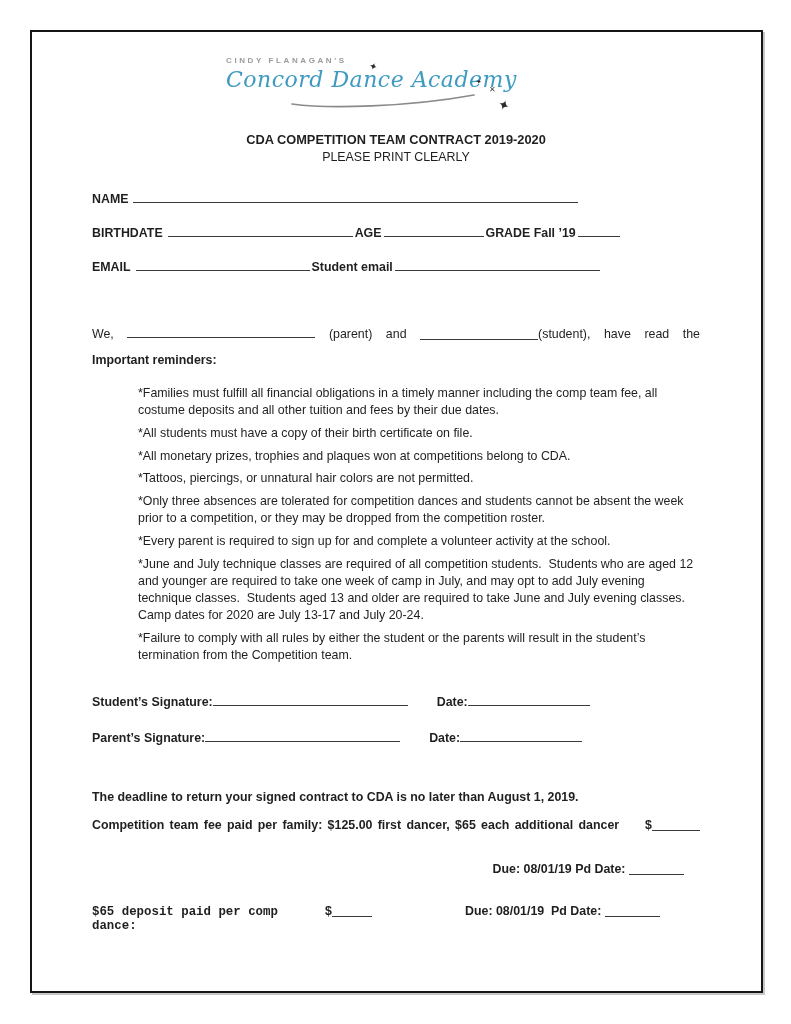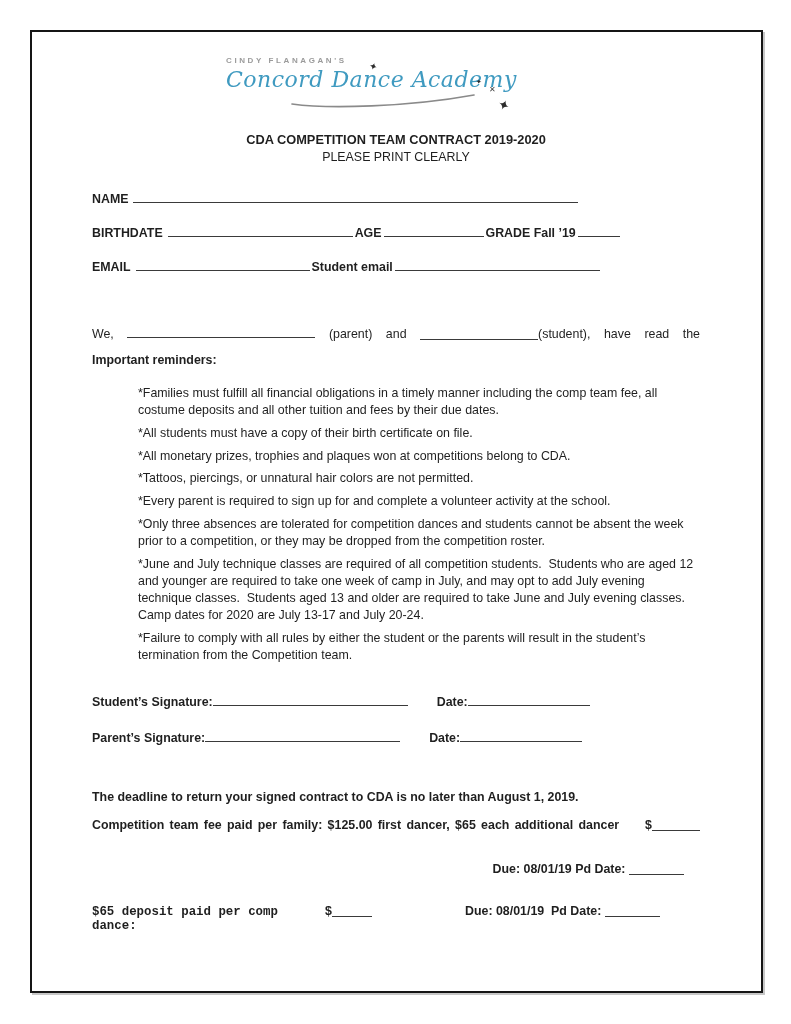--- a/index.html
+++ b/index.html
@@ -195,22 +195,22 @@
         <span>the</span>
       </div>
       <div class="reminders-heading">Important reminders:</div>
     </div>
 
     <div class="reminders">
       <div class="reminder-item">*Families must fulfill all financial obligations in a timely manner including the comp team fee, all costume deposits and all other tuition and fees by their due dates.</div>
       <div class="reminder-item">*All students must have a copy of their birth certificate on file.</div>
       <div class="reminder-item">*All monetary prizes, trophies and plaques won at competitions belong to CDA.</div>
       <div class="reminder-item">*Tattoos, piercings, or unnatural hair colors are not permitted.</div>
+      <div class="reminder-item">*Only three absences are tolerated for competition dances and students cannot be absent the week prior to a competition, or they may be dropped from the competition roster.</div>
       <div class="reminder-item">*Every parent is required to sign up for and complete a volunteer activity at the school.</div>
-      <div class="reminder-item">*Only three absences are tolerated for competition dances and students cannot be absent the week prior to a competition, or they may be dropped from the competition roster.</div>
       <div class="reminder-item">*June and July technique classes are required of all competition students.  Students who are aged 12 and younger are required to take one week of camp in July, and may opt to add July evening technique classes.  Students aged 13 and older are required to take June and July evening classes.  Camp dates for 2020 are July 13-17 and July 20-24.</div>
       <div class="reminder-item">*Failure to comply with all rules by either the student or the parents will result in the student’s termination from the Competition team.</div>
     </div>
 
     <div class="signatures">
       <div class="sig-row">
         <span class="b">Student’s Signature:</span>
         <span class="blank" style="width:195px;"></span>
         <span class="b date-lbl">Date:</span>
         <span class="blank" style="width:122px;"></span>

